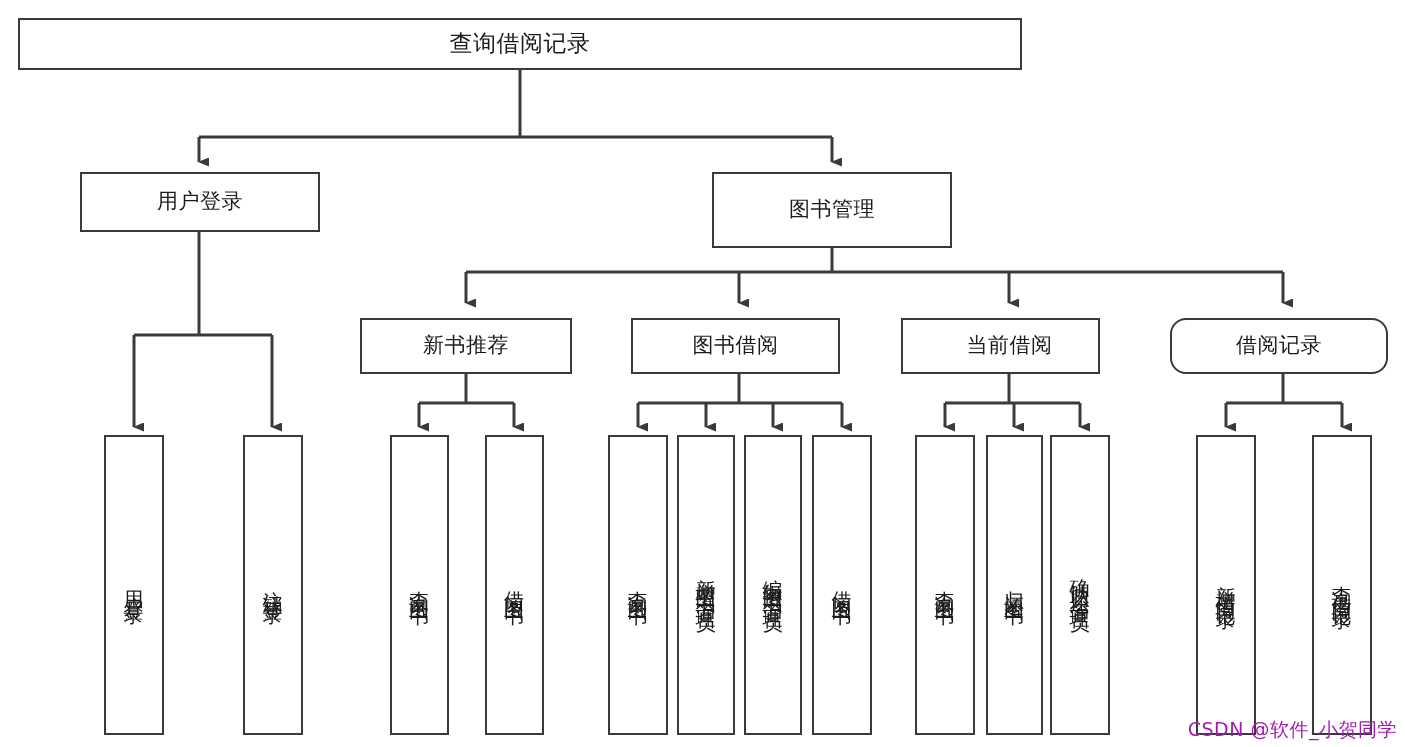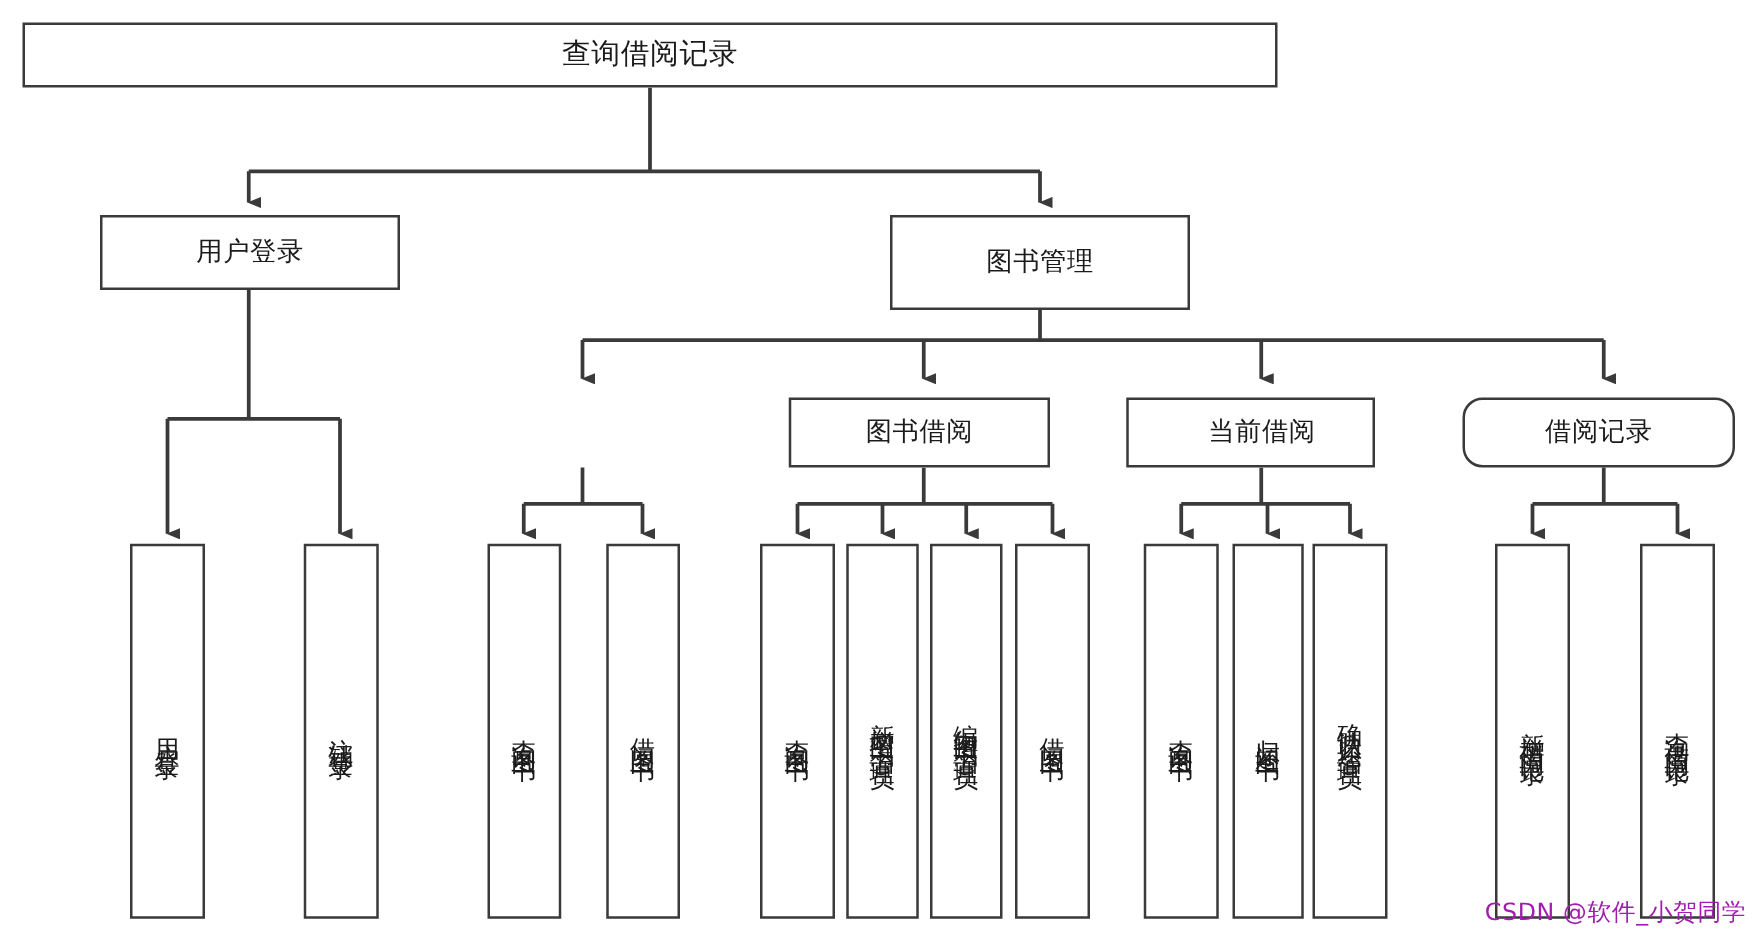--- a/index.html
+++ b/index.html
@@ -141,20 +141,23 @@
     <span class="node-label">查询借阅记录</span>
   </div>
 
   <div class="node h" style="left:80px; top:172px; width:240px; height:60px;">
     <span class="node-label">用户登录</span>
   </div>
   <div class="node h" style="left:712px; top:172px; width:240px; height:76px;">
     <span class="node-label">图书管理</span>
   </div>
 
+  <div class="node h" style="left:360px; top:318px; width:212px; height:56px;">
+    <span class="node-label">新书推荐</span>
+  </div>
   <div class="node h" style="left:631px; top:318px; width:209px; height:56px;">
     <span class="node-label">图书借阅</span>
   </div>
   <div class="node h" style="left:901px; top:318px; width:199px; height:56px;padding-left:18px;">
     <span class="node-label">当前借阅</span>
   </div>
   <div class="node h" style="left:1170px; top:318px; width:218px; height:56px;border-radius:16px;">
     <span class="node-label">借阅记录</span>
   </div>
 

